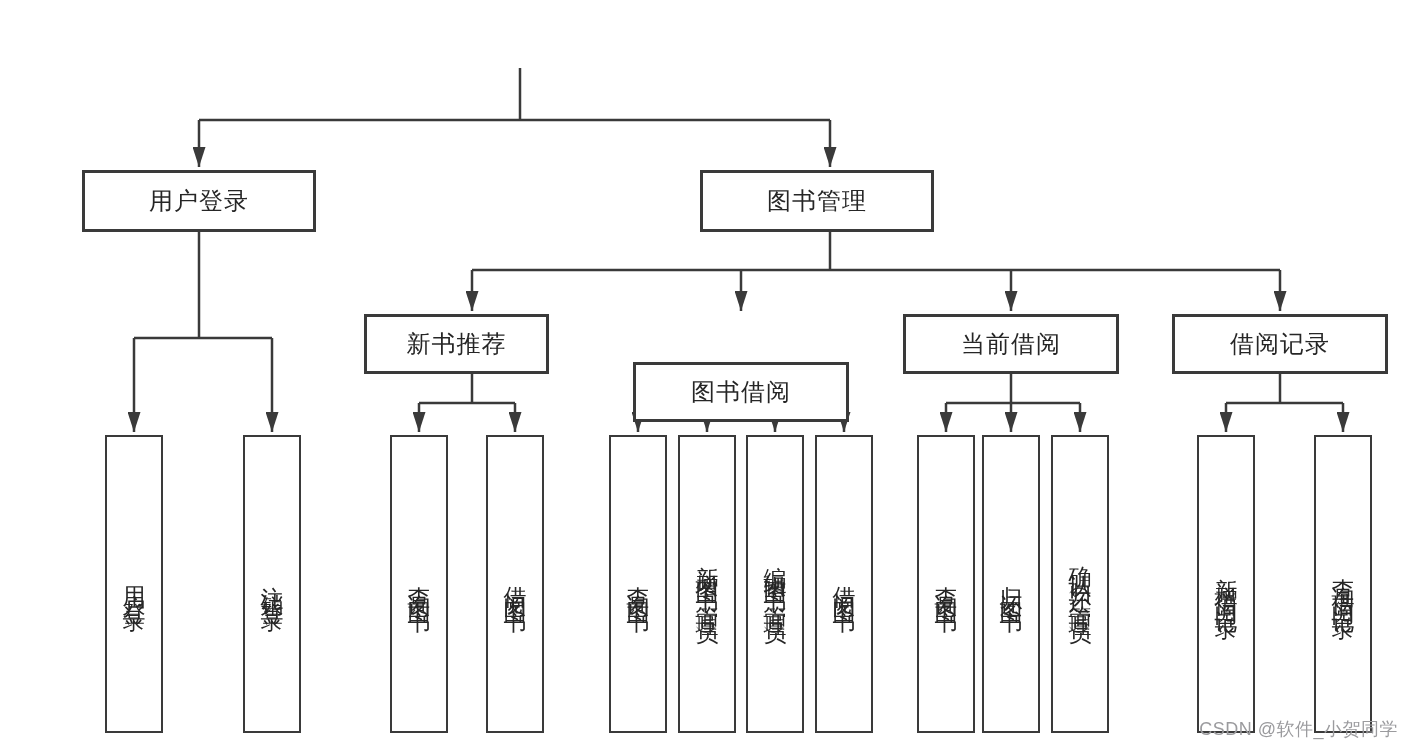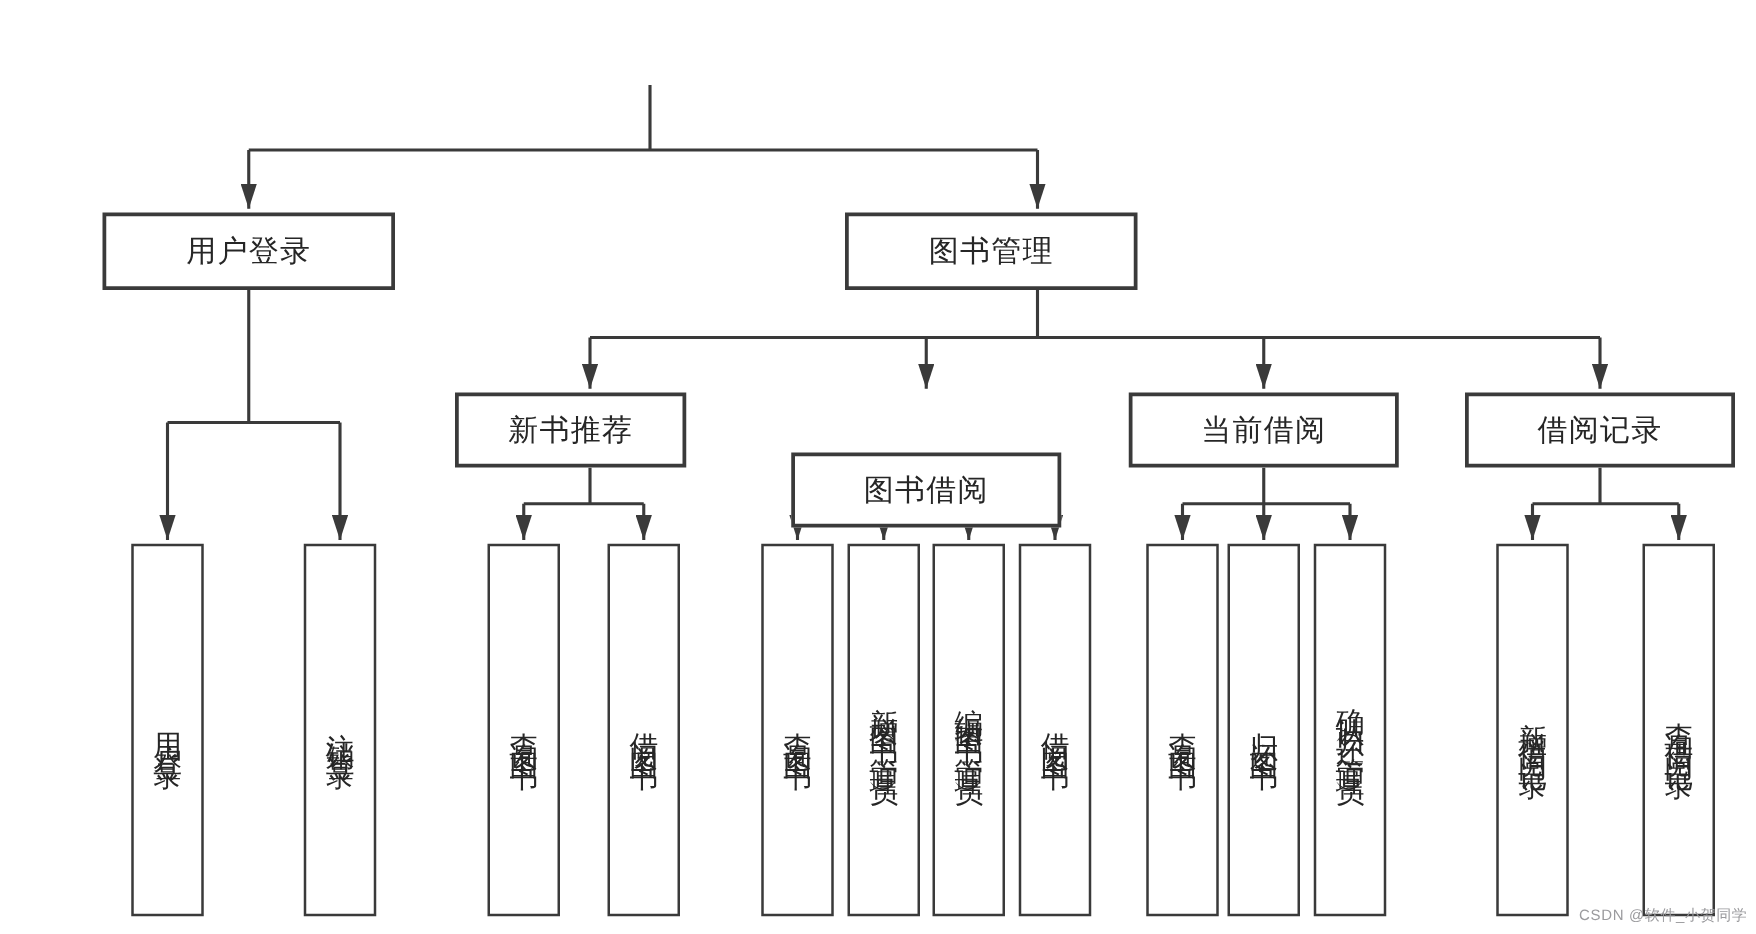--- a/index.html
+++ b/index.html
@@ -43,21 +43,21 @@
     text-orientation: mixed;
     font-size: 23px;
     letter-spacing: 8px;
     line-height: 1;
     white-space: nowrap;
   }
   .watermark {
     position: absolute;
     right: 7px;
     bottom: 6px;
-    font-size: 12px;
+    font-size: 18px;
     letter-spacing: 0.5px;
     color: var(--wm, #9b9b9e);
     z-index: 5;
   }
 </style>
 </head>
 <body>
 
 <div class="canvas">
 
@@ -106,21 +106,21 @@
     <line x1="1280" y1="374" x2="1280" y2="403"></line>
     <line x1="1226" y1="403" x2="1343" y2="403"></line>
     <line x1="1226" y1="403" x2="1226" y2="432" marker-end="url(#arr)"></line>
     <line x1="1343" y1="403" x2="1343" y2="432" marker-end="url(#arr)"></line>
   </svg>
 
 
   <div class="node" style="left:82px; top:170px; width:234px; height:62px;">
     <span>用户登录</span>
   </div>
-  <div class="node" style="left:676px; top:170px; width:234px; height:62px;">
+  <div class="node" style="left:700px; top:170px; width:234px; height:62px;">
     <span>图书管理</span>
   </div>
 
   <div class="node" style="left:364px; top:314px; width:185px; height:60px;text-align:center;">
     <span>新书推荐</span>
   </div>
   <div class="node" style="left:633px; top:314px; width:216px; height:60px;margin-top:48px;">
     <span>图书借阅</span>
   </div>
   <div class="node" style="left:903px; top:314px; width:216px; height:60px;">

